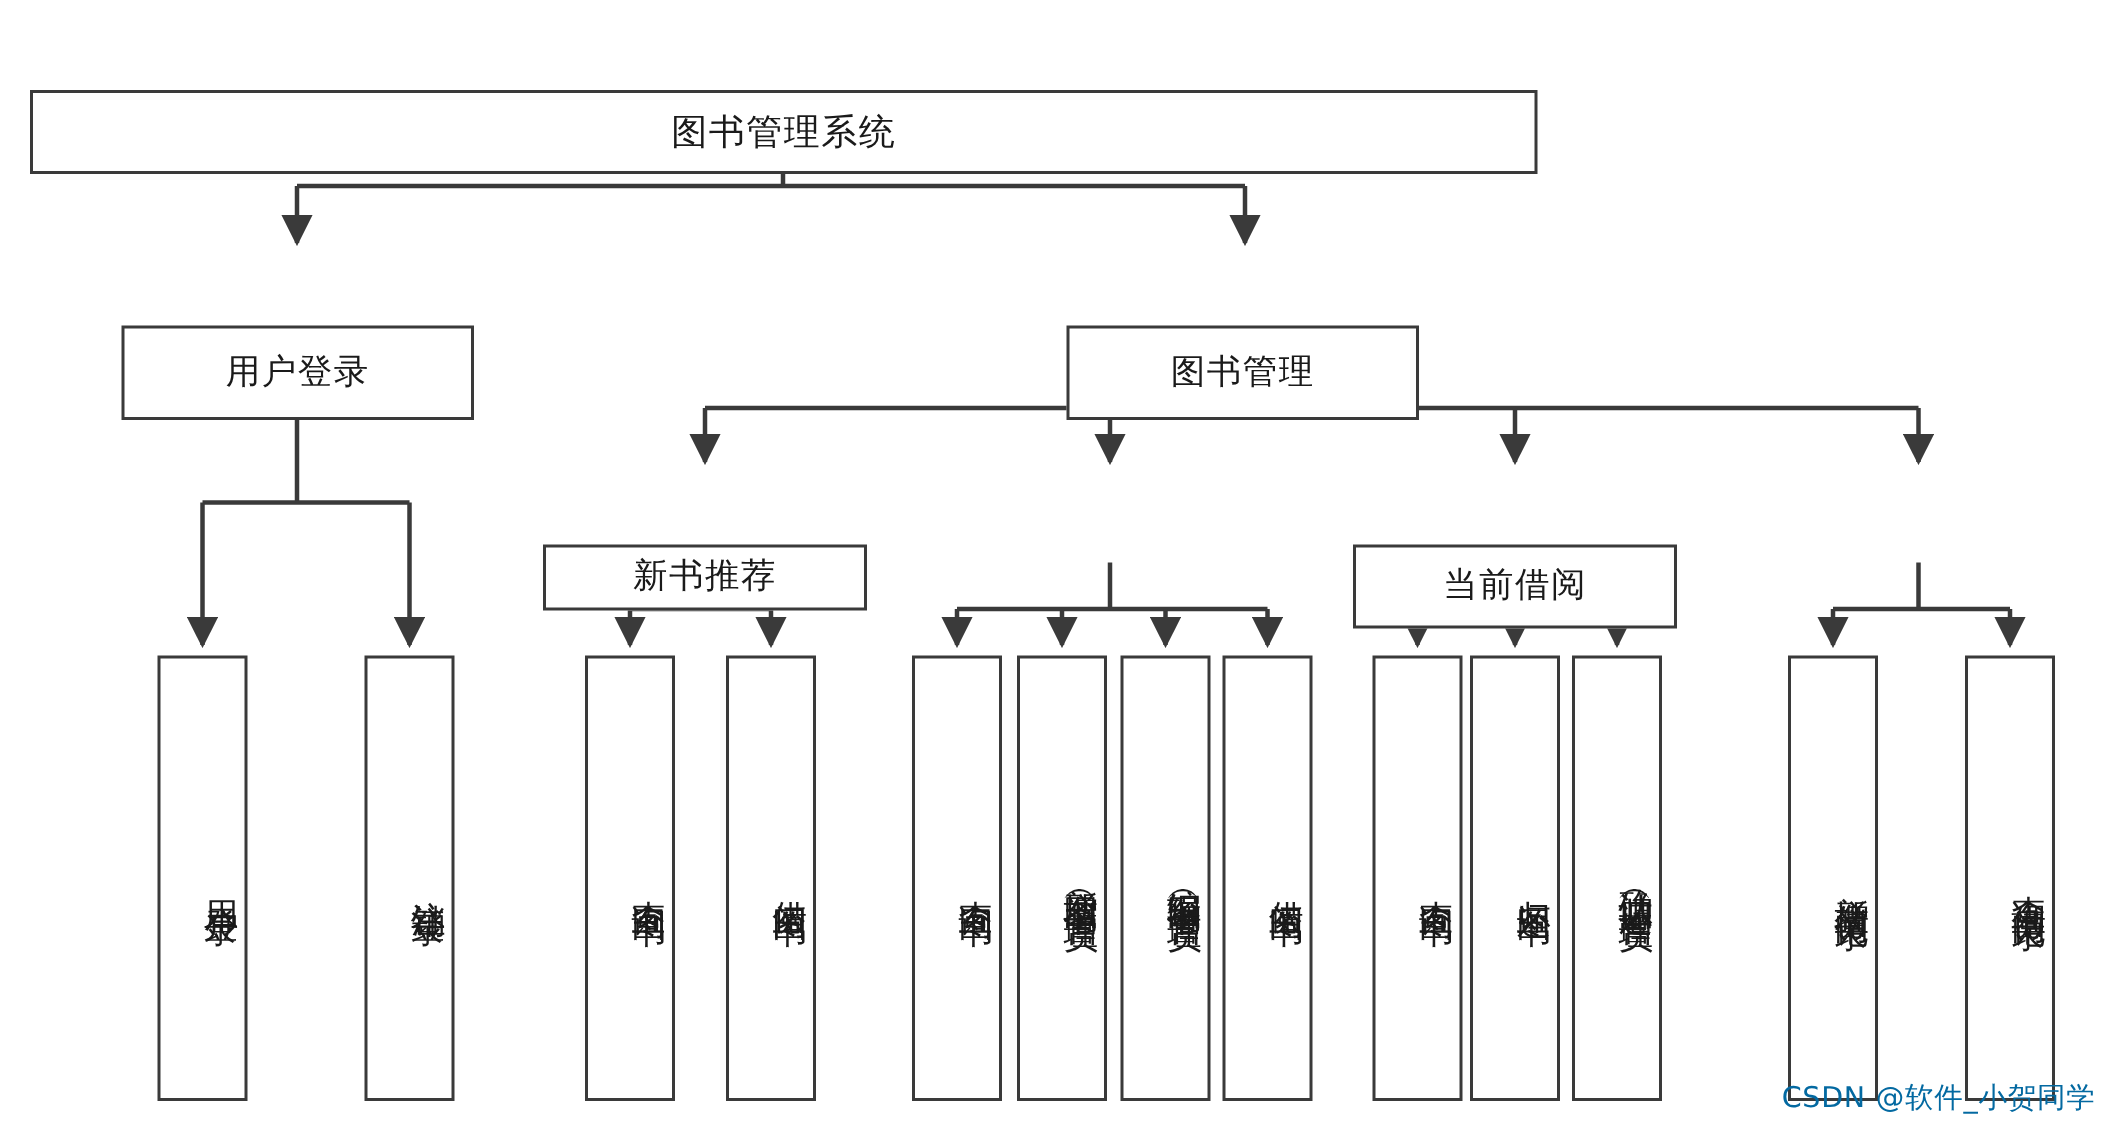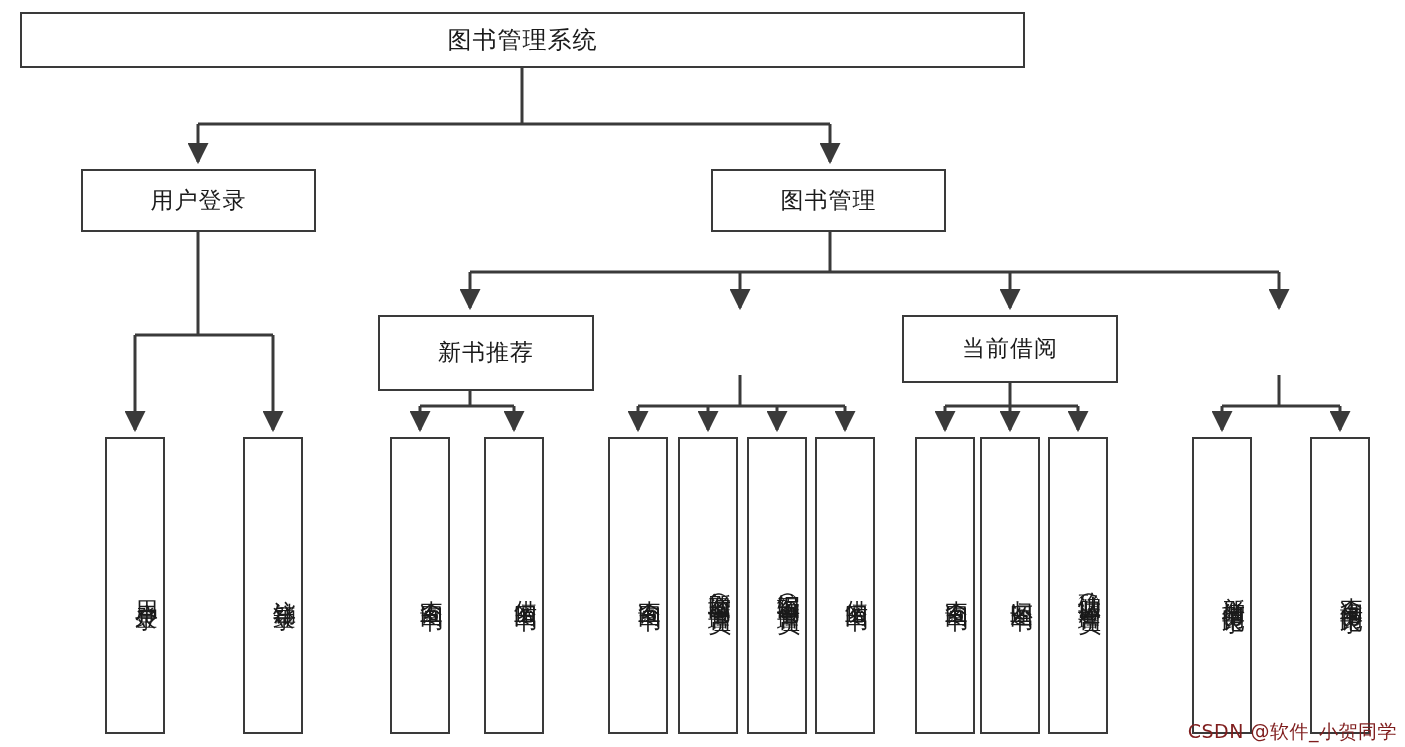--- a/index.html
+++ b/index.html
@@ -34,20 +34,21 @@
     display: flex;
     align-items: center;
     justify-content: center;
     color: #1a1a1a;
     text-align: center;
   }
   .node.horiz {
     font-size: 23px;
     letter-spacing: 1px;
     line-height: 1.2;
+    margin-top: 48px;
   }
   .node.vert {
     writing-mode: vertical-rl;
     text-orientation: upright;
     font-size: 23px;
     letter-spacing: 3px;
     padding-top: 4px;
     align-items: flex-start;
     justify-content: center;
   }
@@ -57,21 +58,21 @@
     white-space: nowrap;
   }
   .node.root {
     font-size: 24px;
   }
   #watermark {
     position: absolute;
     right: 8px;
     bottom: 2px;
     font-size: 19px;
-    color: #7f1d1d;
+    color: #0369a1;
     white-space: nowrap;
     letter-spacing: 0.5px;
     pointer-events: none;
   }
 </style>
 </head>
 <body>
 
 <div id="canvas">
 
@@ -132,24 +133,24 @@
     <span class="label">图书管理系统</span>
   </div>
 
   <div class="node horiz" style="left:81px; top:169px; width:235px; height:63px;">
     <span class="label">用户登录</span>
   </div>
   <div class="node horiz" style="left:711px; top:169px; width:235px; height:63px;">
     <span class="label">图书管理</span>
   </div>
 
-  <div class="node horiz" style="left:378px; top:315px; width:216px; height:76px;">
+  <div class="node horiz" style="left:362px; top:315px; width:216px; height:44px;">
     <span class="label">新书推荐</span>
   </div>
-  <div class="node horiz" style="left:902px; top:315px; width:216px; height:68px;">
+  <div class="node horiz" style="left:902px; top:315px; width:216px; height:56px;">
     <span class="label">当前借阅</span>
   </div>
 
   <div class="node vert" style="left:105px; top:437px; width:60px; height:297px;">
     <span class="label">用户登录</span>
   </div>
   <div class="node vert" style="left:243px; top:437px; width:60px; height:297px;">
     <span class="label">注销登录</span>
   </div>
   <div class="node vert" style="left:390px; top:437px; width:60px; height:297px;">

